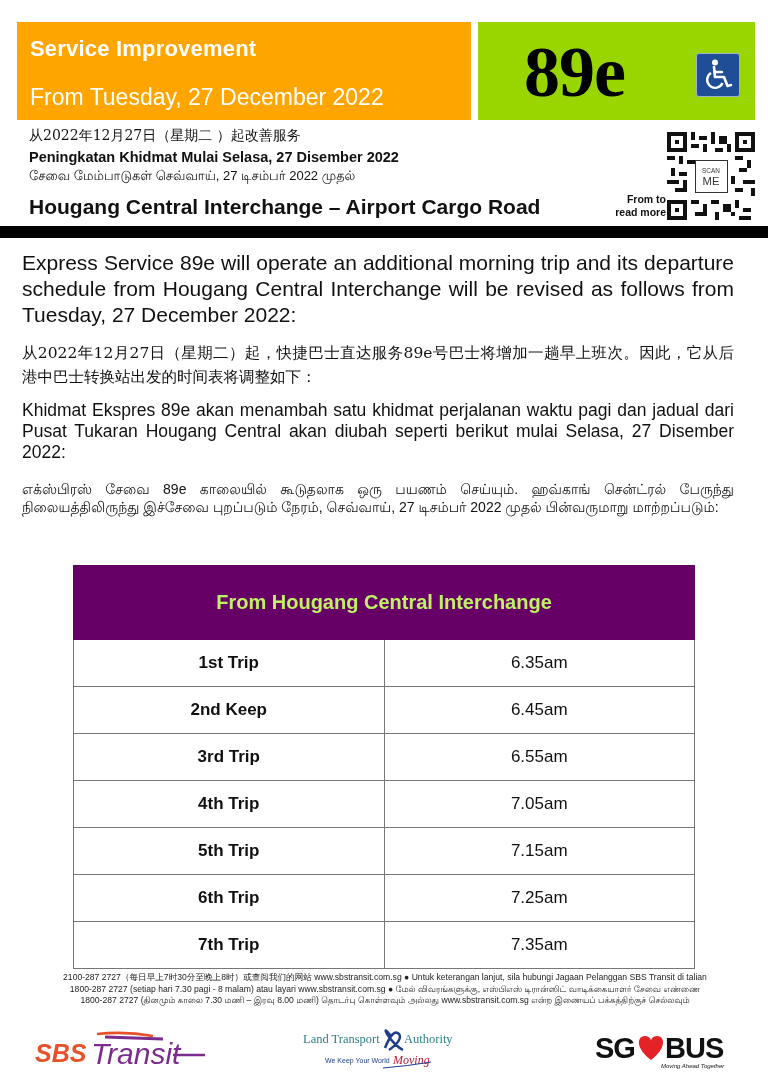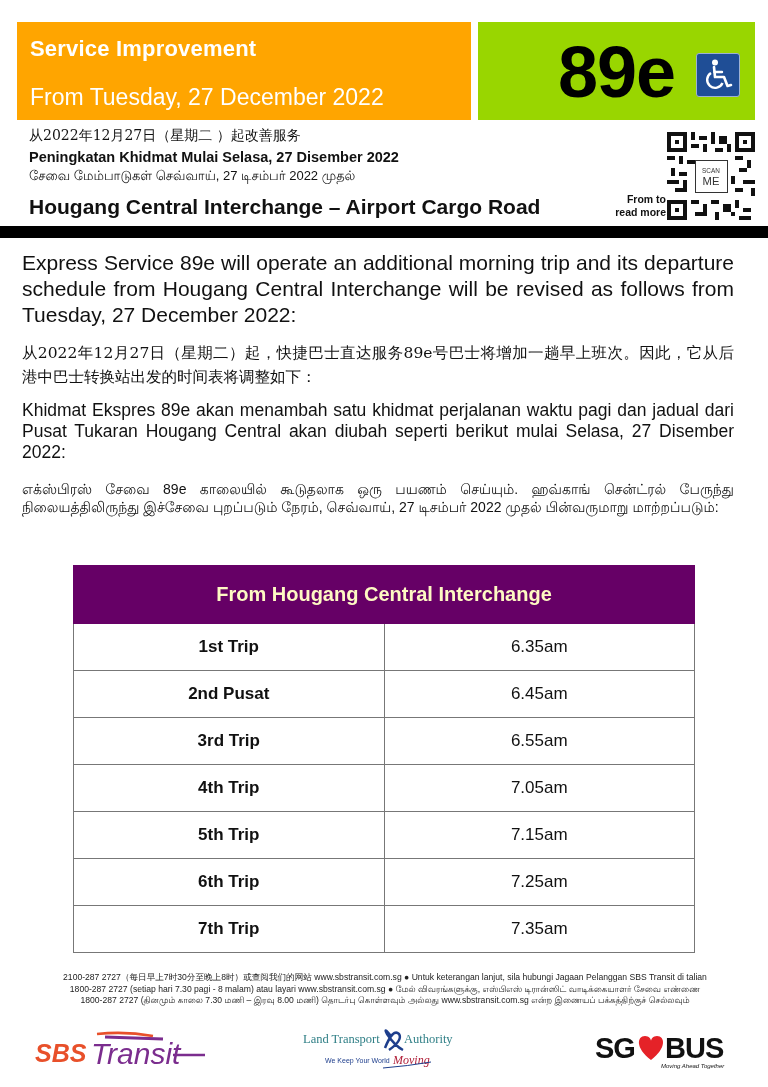--- a/index.html
+++ b/index.html
@@ -2,36 +2,36 @@
 <html><head>
   <meta charset="utf-8">
   <style>
     html, body { margin: 0; padding: 0; background: #ffffff; }
     body { width: 768px; height: 1087px; position: relative; overflow: hidden; font-family: "Liberation Sans", sans-serif; color: #111; }
     .abs { position: absolute; }
     #banner-orange { left: 17px; top: 22px; width: 454px; height: 98px; background: #FFA500; }
     #banner-title { left: 30px; top: 36px; font-size: 22px; font-weight: bold; color: #fff; letter-spacing: 0.2px; white-space: nowrap; }
     #banner-date { left: 30px; top: 84px; font-size: 23px; font-weight: normal; color: #fff; white-space: nowrap; }
     #banner-green { left: 478px; top: 22px; width: 277px; height: 98px; background: #99D600; }
-    #service-no { left: 558px; top: 30px; font-size: 72px; font-weight: bold; color: #000; line-height: 84px; letter-spacing: -1px; }
+    #service-no { left: 524px; top: 30px; font-size: 72px; font-weight: bold; color: #000; line-height: 84px; letter-spacing: -1px; font-family: Liberation Serif, serif; }
     #wheelchair { left: 696px; top: 53px; width: 44px; height: 44px; background: #1F4E96; border: 1px solid #9db1d3; border-radius: 3px; box-sizing: border-box; display: flex; align-items: center; justify-content: center; }
     .sub-zh { left: 29px; top: 127px; font-family: "DejaVu Serif", serif; font-size: 14px; white-space: nowrap; }
     .sub-ms { left: 29px; top: 149px; font-size: 14.5px; font-weight: bold; white-space: nowrap; }
     .sub-ta { left: 29px; top: 168px; font-size: 13px; white-space: nowrap; }
     .route { left: 29px; top: 195px; font-size: 21px; font-weight: bold; white-space: nowrap; }
     #scan-label { left: 600px; top: 193px; width: 66px; text-align: right; font-size: 10.5px; font-weight: bold; line-height: 13px; }
     #qr { left: 667px; top: 132px; width: 88px; height: 88px; }
     #black-bar { left: 0; top: 226px; width: 768px; height: 12px; background: #000; }
     .para { left: 22px; width: 712px; text-align: justify; }
     #p-en { top: 250px; font-size: 21px; line-height: 26px; }
     #p-zh { top: 341px; font-family: "DejaVu Serif", serif; font-size: 15.5px; line-height: 24px; }
     #p-ms { top: 400px; font-size: 17.5px; line-height: 21px; }
     #p-ta { top: 480px; font-size: 14px; line-height: 18px; }
     #schedule { left: 73px; top: 565px; width: 622px; border-collapse: collapse; }
-    #schedule th { background: #660066; color: #fef9c3; font-size: 20px; font-weight: bold; height: 57px; padding: 0; border: 1px solid #660066; }
+    #schedule th { background: #660066; color: #bef264; font-size: 20px; font-weight: bold; height: 57px; padding: 8px; border: 1px solid #660066; }
     #schedule td { height: 46px; border: 1px solid #777; text-align: center; font-size: 17px; padding: 0; width: 50%; }
     #schedule td.trip { font-weight: bold; }
     #footer-text { left: 40px; top: 972px; width: 690px; text-align: center; font-size: 8.6px; line-height: 11.5px; color: #222; }
     #logo-sbs { left: 35px; top: 1030px; width: 175px; height: 42px; }
     #logo-lta { left: 303px; top: 1026px; width: 150px; height: 48px; }
     #logo-sg { left: 595px; top: 1030px; width: 135px; height: 42px; }
   </style>
 </head>
 <body>
 
@@ -124,21 +124,21 @@
     <tr>
       <th colspan="2">From Hougang Central Interchange</th>
     </tr>
   </thead>
   <tbody>
     <tr>
         <td class="trip">1st Trip</td>
         <td>6.35am</td>
       </tr>
     <tr>
-        <td class="trip">2nd Pusat</td>
+        <td class="trip">2nd Keep</td>
         <td>6.45am</td>
       </tr>
     <tr>
         <td class="trip">3rd Trip</td>
         <td>6.55am</td>
       </tr>
     <tr>
         <td class="trip">4th Trip</td>
         <td>7.05am</td>
       </tr>

